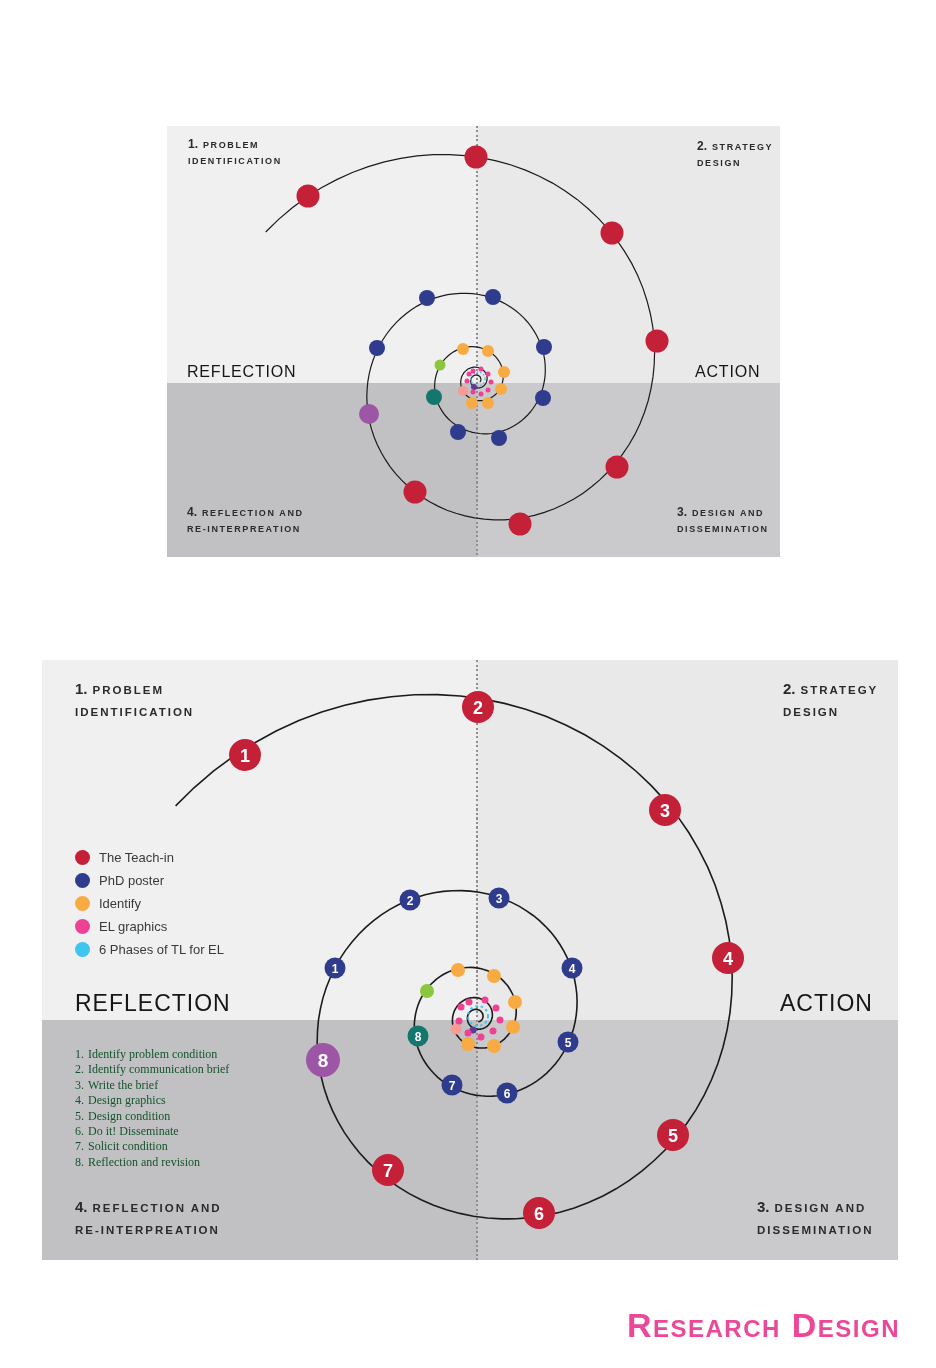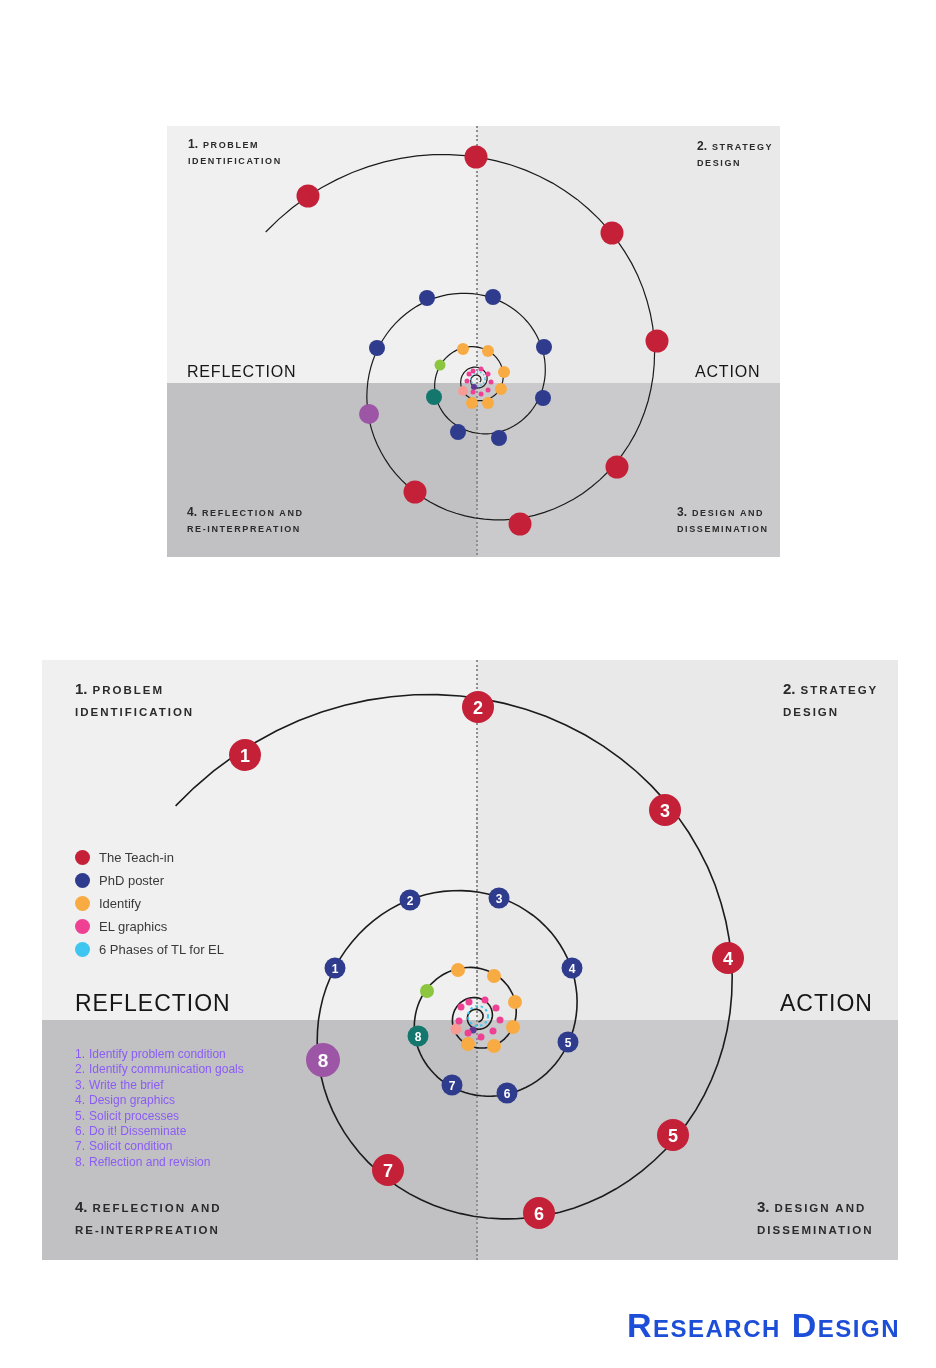--- a/index.html
+++ b/index.html
@@ -20,27 +20,27 @@
   .panel-large .qlabel{font-size:11.5px;letter-spacing:2px;line-height:22px;}
   .panel-large .qlabel .qnum{font-size:15px;}
   .panel-large .axis-label{font-size:23px;letter-spacing:1px;}
   
   .legend{position:absolute;display:flex;flex-direction:column;gap:8px;}
   .leg-row{display:flex;align-items:flex-start;height:15px;}
   .leg-dot{width:15px;height:15px;border-radius:50%;flex:0 0 15px;}
   .leg-label{margin-left:9px;font-size:13px;color:#3a3a3a;white-space:nowrap;}
   
   .steps{position:absolute;}
-  .step{font-size:12px;line-height:15.4px;color:#8b5cf6;white-space:nowrap;}
+  .step{font-size:12px;line-height:15.4px;color:#14532d;white-space:nowrap;font-family:Liberation Serif, serif;}
   .step .snum{margin-right:4px;}
   
   #overlay{position:absolute;left:0;top:0;pointer-events:none;}
   
   .title{position:absolute;right:36px;top:1306px;margin:0;font-size:34px;font-weight:700;
-         letter-spacing:1.5px;color:#1d4ed8;font-variant:small-caps;
+         letter-spacing:1.5px;color:#ec4899;font-variant:small-caps;
          font-family:"Liberation Sans", sans-serif;}
 </style>
 </head>
 <body>
 
 <div class="page">
 
   <section class="panel panel-small" style="left:167px;top:126px;width:613px;height:431px;">
     <div class="q q-tl" style="left: 0px; top: 0px; width: 310px; height: 257px; background: rgb(240, 240, 241);"></div>
     <div class="q q-tr" style="left: 310px; top: 0px; width: 303px; height: 257px; background: rgb(233, 233, 234);"></div>
@@ -111,24 +111,24 @@
           <span class="leg-dot" style="background: rgb(238, 65, 147);"></span>
           <span class="leg-label">EL graphics</span>
         </div>
         <div class="leg-row">
           <span class="leg-dot" style="background: rgb(62, 198, 240);"></span>
           <span class="leg-label">6 Phases of TL for EL</span>
         </div>
       </div>
     <div class="steps" style="left:33px;top:387px;" id="steps">
         <div class="step"><span class="snum">1.</span><span>Identify problem condition</span></div>
-        <div class="step"><span class="snum">2.</span><span>Identify communication goals</span></div>
+        <div class="step"><span class="snum">2.</span><span>Identify communication brief</span></div>
         <div class="step"><span class="snum">3.</span><span>Write the brief</span></div>
         <div class="step"><span class="snum">4.</span><span>Design graphics</span></div>
-        <div class="step"><span class="snum">5.</span><span>Solicit processes</span></div>
+        <div class="step"><span class="snum">5.</span><span>Design condition</span></div>
         <div class="step"><span class="snum">6.</span><span>Do it! Disseminate</span></div>
         <div class="step"><span class="snum">7.</span><span>Solicit condition</span></div>
         <div class="step"><span class="snum">8.</span><span>Reflection and revision</span></div>
       </div>
   </section>
 
   <svg id="overlay" width="936" height="1368" viewBox="0 0 936 1368">
       <path d="M265.7,232.0L278.6,219.4L292.3,207.7L306.6,197.2L321.4,187.8L336.7,179.6L352.3,172.5L368.3,166.6L384.4,161.8L400.7,158.3L417.0,155.9L433.2,154.7L449.3,154.6L465.2,155.6L480.9,157.7L496.2,160.8L511.1,165.0L525.5,170.1L539.3,176.2L552.6,183.1L565.2,190.9L577.1,199.4L588.2,208.7L598.6,218.6L608.2,229.1L616.9,240.1L624.7,251.6L631.7,263.4L637.7,275.6L642.9,288.1L647.0,300.7L650.3,313.5L652.7,326.3L654.1,339.1L654.6,351.9L654.2,364.5L653.0,376.9L650.9,389.1L648.1,401.0L644.4,412.5L640.0,423.7L634.9,434.4L629.1,444.5L622.6,454.2L615.6,463.3L608.1,471.8L600.0,479.6L591.6,486.8L582.7,493.4L573.5,499.2L564.0,504.3L554.3,508.7L544.4,512.4L534.4,515.3L524.3,517.5L514.2,519.0L504.2,519.8L494.2,519.8L484.3,519.2L474.6,517.9L465.1,515.9L455.9,513.3L447.0,510.2L438.4,506.4L430.1,502.1L422.3,497.3L414.9,492.0L408.0,486.2L401.6,480.1L395.6,473.6L390.2,466.8L385.4,459.7L381.1,452.3L377.3,444.7L374.1,437.0L371.5,429.2L369.5,421.3L368.1,413.3L367.2,405.4L366.8,397.4L367.1,389.6L367.8,381.9L369.1,374.3L370.9,367.0L373.2,359.8L375.9,352.9L379.1,346.3L382.7,340.0L386.7,334.0L391.0,328.3L395.7,323.1L400.7,318.2L406.0,313.7L411.4,309.7L417.1,306.1L423.0,302.9L429.0,300.2L435.2,297.9L441.4,296.1L447.6,294.7L453.9,293.8L460.2,293.3L466.4,293.3L472.5,293.7L478.5,294.5L484.4,295.7L490.1,297.3L495.6,299.3L501.0,301.6L506.1,304.3L510.9,307.3L515.5,310.6L519.8,314.1L523.8,317.9L527.5,322.0L530.8,326.2L533.8,330.6L536.5,335.2L538.8,339.9L540.8,344.6L542.4,349.5L543.7,354.4L544.6,359.3L545.1,364.3L545.3,369.2L545.2,374.0L544.7,378.8L543.9,383.5L542.8,388.1L541.4,392.5L539.7,396.8L537.7,400.9L535.5,404.8L533.0,408.5L530.3,412.0L527.4,415.3L524.3,418.3L521.1,421.1L517.7,423.6L514.1,425.8L510.5,427.8L506.7,429.5L502.9,430.9L499.1,432.0L495.2,432.9L491.3,433.5L487.4,433.8L483.6,433.8L479.8,433.5L476.1,433.0L472.4,432.3L468.9,431.3L465.4,430.1L462.1,428.6L459.0,427.0L456.0,425.1L453.1,423.1L450.5,420.9L448.0,418.5L445.7,416.0L443.6,413.4L441.8,410.6L440.1,407.8L438.7,404.9L437.4,401.9L436.4,398.9L435.7,395.9L435.1,392.8L434.8,389.8L434.6,386.7L434.7,383.7L435.0,380.7L435.5,377.8L436.2,375.0L437.1,372.2L438.1,369.6L439.3,367.0L440.7,364.6L442.3,362.3L443.9,360.1L445.7,358.1L447.7,356.2L449.7,354.5L451.8,353.0L454.0,351.6L456.2,350.4L458.6,349.3L460.9,348.4L463.3,347.7L465.7,347.2L468.1,346.8L470.5,346.7L472.9,346.7L475.3,346.8L477.6,347.1L479.8,347.6L482.0,348.2L484.2,349.0L486.2,349.9L488.2,350.9L490.0,352.0L491.8,353.3L493.5,354.7L495.0,356.1L496.4,357.7L497.7,359.3L498.9,361.0L499.9,362.8L500.8,364.6L501.5,366.4L502.2,368.3L502.6,370.2L503.0,372.1L503.2,374.0L503.3,375.8L503.2,377.7L503.0,379.5L502.7,381.3L502.3,383.1L501.8,384.8L501.1,386.5L500.4,388.0L499.5,389.5L498.5,391.0L497.5,392.3L496.4,393.6L495.2,394.7L493.9,395.8L492.6,396.8L491.3,397.6L489.9,398.4L488.4,399.0L487.0,399.6L485.5,400.0L484.0,400.3L482.5,400.6L481.0,400.7L479.5,400.7L478.1,400.6L476.6,400.4L475.2,400.1L473.9,399.7L472.6,399.3L471.3,398.7L470.1,398.1L468.9,397.3L467.8,396.6L466.8,395.7L465.8,394.8L465.0,393.8L464.2,392.8L463.4,391.8L462.8,390.7L462.3,389.6L461.8,388.4L461.4,387.3L461.1,386.1L460.9,384.9L460.8,383.8L460.7,382.6L460.7,381.4L460.9,380.3L461.0,379.2L461.3,378.1L461.6,377.0L462.0,376.0L462.5,375.0L463.1,374.1L463.6,373.2L464.3,372.4L465.0,371.6L465.7,370.9L466.5,370.2L467.3,369.6L468.1,369.1L469.0,368.6L469.9,368.2L470.8,367.9L471.7,367.6L472.7,367.4L473.6,367.2L474.5,367.2L475.4,367.2L476.3,367.2L477.2,367.4L478.1,367.5L478.9,367.8L479.8,368.1L480.5,368.4L481.3,368.8L482.0,369.2L482.7,369.7L483.3,370.3L483.9,370.8L484.5,371.4L485.0,372.0L485.4,372.7L485.8,373.4L486.1,374.1L486.4,374.8L486.7,375.5L486.9,376.2L487.0,376.9L487.1,377.7L487.1,378.4L487.1,379.1L487.0,379.8L486.9,380.5L486.7,381.2L486.5,381.9L486.3,382.5L486.0,383.1L485.7,383.7L485.3,384.2L484.9,384.7L484.5,385.2L484.0,385.7L483.5,386.1L483.0,386.4L482.5,386.8L482.0,387.1L481.4,387.3L480.8,387.5L480.3,387.7L479.7,387.8L479.1,387.9L478.5,388.0L478.0,388.0L477.4,387.9L476.9,387.8L476.3,387.7L475.8,387.6L475.3,387.4L474.8,387.2L474.3,386.9L473.9,386.7L473.5,386.4L473.1,386.0L472.7,385.7L472.4,385.3L472.1,384.9L471.8,384.5L471.5,384.1L471.3,383.7L471.1,383.2L471.0,382.8L470.9,382.3L470.8,381.9L470.8,381.4L470.7,381.0L470.7,380.5L470.8,380.1L470.9,379.7L471.0,379.3L471.1,378.9L471.2,378.5L471.4,378.1L471.6,377.7L471.9,377.4L472.1,377.1L472.4,376.8L472.7,376.5L473.0,376.2L473.3,376.0L473.6,375.8L473.9,375.6L474.3,375.5L474.6,375.3L475.0,375.2L475.3,375.1L475.7,375.1L476.0,375.1L476.4,375.1L476.7,375.1L477.1,375.1L477.4,375.2L477.7,375.3L478.1,375.4L478.4,375.5L478.7,375.7L478.9,375.9L479.2,376.0L479.4,376.3L479.7,376.5L479.9,376.7L480.1,376.9L480.2,377.2L480.4,377.4L480.5,377.7L480.6,378.0L480.7,378.3L480.8,378.5L480.8,378.8L480.9,379.1L480.9,379.4L480.9,379.7L480.9,379.9L480.8,380.2L480.7,380.5L480.7,380.7L480.6,381.0L480.5,381.2L480.3,381.4L480.2,381.6L480.0,381.8L479.9,382.0" fill="none" stroke="#1b1b1b" stroke-width="1.2"></path>
       <circle cx="478" cy="379" r="7" fill="none" stroke="#3ec6f0" stroke-width="1.4" stroke-dasharray="1.5,2"></circle>
       <path d="M175.6,805.9L194.0,787.8L213.4,771.2L233.7,756.1L254.8,742.7L276.6,730.8L298.9,720.6L321.7,712.1L344.7,705.3L367.9,700.1L391.2,696.7L414.4,694.8L437.4,694.6L460.2,696.0L482.6,698.9L504.4,703.4L525.7,709.3L546.4,716.5L566.2,725.2L585.2,735.0L603.3,746.1L620.4,758.3L636.4,771.5L651.3,785.6L665.1,800.6L677.6,816.4L688.9,832.8L698.9,849.8L707.7,867.2L715.1,885.0L721.1,903.2L725.9,921.5L729.3,939.9L731.4,958.3L732.2,976.6L731.7,994.7L730.0,1012.6L727.1,1030.1L723.0,1047.2L717.8,1063.8L711.5,1079.8L704.2,1095.2L695.9,1109.9L686.6,1123.8L676.6,1136.9L665.8,1149.2L654.2,1160.5L642.1,1170.9L629.3,1180.4L616.1,1188.8L602.5,1196.2L588.5,1202.6L574.3,1207.9L559.9,1212.2L545.3,1215.4L530.8,1217.6L516.2,1218.8L501.8,1218.9L487.5,1218.0L473.5,1216.2L459.8,1213.4L446.5,1209.7L433.6,1205.2L421.1,1199.8L409.2,1193.6L397.9,1186.6L387.2,1179.0L377.2,1170.7L367.8,1161.9L359.2,1152.5L351.4,1142.6L344.3,1132.4L338.0,1121.7L332.6,1110.8L327.9,1099.6L324.1,1088.3L321.2,1076.8L319.0,1065.3L317.7,1053.8L317.2,1042.3L317.5,1031.0L318.5,1019.8L320.4,1008.8L322.9,998.1L326.2,987.7L330.2,977.7L334.8,968.0L339.9,958.8L345.7,950.1L352.0,941.9L358.8,934.2L366.0,927.1L373.6,920.6L381.6,914.7L389.9,909.4L398.4,904.8L407.2,900.8L416.1,897.4L425.1,894.8L434.2,892.7L443.3,891.4L452.4,890.7L461.5,890.6L470.4,891.1L479.2,892.3L487.8,894.0L496.1,896.3L504.2,899.2L512.0,902.6L519.4,906.4L526.5,910.8L533.2,915.5L539.5,920.7L545.4,926.3L550.8,932.1L555.7,938.3L560.1,944.8L564.0,951.4L567.5,958.3L570.4,965.3L572.7,972.4L574.6,979.5L575.9,986.8L576.8,994.0L577.1,1001.1L576.9,1008.3L576.2,1015.3L575.1,1022.1L573.5,1028.8L571.4,1035.4L569.0,1041.6L566.1,1047.7L562.8,1053.4L559.2,1058.9L555.3,1064.0L551.0,1068.8L546.5,1073.3L541.7,1077.4L536.7,1081.1L531.6,1084.4L526.2,1087.3L520.7,1089.8L515.1,1091.9L509.5,1093.5L503.8,1094.8L498.1,1095.7L492.4,1096.1L486.7,1096.2L481.1,1095.8L475.6,1095.1L470.3,1094.0L465.0,1092.6L460.0,1090.8L455.1,1088.7L450.4,1086.2L446.0,1083.5L441.8,1080.5L437.8,1077.3L434.2,1073.8L430.8,1070.1L427.7,1066.3L425.0,1062.2L422.5,1058.1L420.4,1053.8L418.5,1049.4L417.0,1045.0L415.9,1040.5L415.0,1035.9L414.5,1031.4L414.3,1026.9L414.4,1022.5L414.9,1018.1L415.6,1013.8L416.6,1009.6L417.9,1005.5L419.4,1001.6L421.2,997.8L423.3,994.2L425.5,990.8L428.0,987.5L430.6,984.5L433.5,981.8L436.5,979.2L439.6,976.9L442.8,974.8L446.2,973.0L449.6,971.4L453.1,970.1L456.7,969.1L460.2,968.3L463.8,967.7L467.4,967.5L470.9,967.4L474.4,967.6L477.9,968.1L481.2,968.8L484.5,969.7L487.7,970.8L490.7,972.1L493.6,973.6L496.4,975.3L499.1,977.2L501.5,979.2L503.8,981.4L505.9,983.7L507.9,986.1L509.6,988.7L511.1,991.3L512.5,994.0L513.6,996.7L514.5,999.5L515.3,1002.3L515.8,1005.1L516.1,1008.0L516.2,1010.8L516.2,1013.6L515.9,1016.3L515.5,1019.0L514.8,1021.6L514.0,1024.2L513.1,1026.7L511.9,1029.0L510.7,1031.3L509.2,1033.4L507.7,1035.4L506.0,1037.3L504.3,1039.1L502.4,1040.7L500.4,1042.1L498.4,1043.4L496.3,1044.6L494.1,1045.5L492.0,1046.4L489.7,1047.0L487.5,1047.5L485.3,1047.9L483.0,1048.0L480.8,1048.0L478.6,1047.9L476.5,1047.6L474.4,1047.2L472.3,1046.6L470.3,1045.9L468.4,1045.1L466.6,1044.2L464.8,1043.1L463.2,1041.9L461.6,1040.6L460.2,1039.3L458.9,1037.8L457.7,1036.3L456.6,1034.7L455.6,1033.1L454.8,1031.4L454.1,1029.7L453.5,1028.0L453.0,1026.2L452.7,1024.4L452.5,1022.7L452.4,1020.9L452.5,1019.1L452.6,1017.4L452.9,1015.7L453.3,1014.1L453.8,1012.5L454.4,1010.9L455.1,1009.5L455.9,1008.1L456.8,1006.7L457.8,1005.4L458.8,1004.3L459.9,1003.2L461.1,1002.2L462.3,1001.3L463.6,1000.5L464.9,999.7L466.3,999.1L467.6,998.6L469.0,998.2L470.4,997.9L471.8,997.7L473.2,997.6L474.6,997.6L476.0,997.6L477.3,997.8L478.7,998.1L479.9,998.4L481.2,998.9L482.4,999.4L483.5,1000.0L484.6,1000.7L485.6,1001.4L486.6,1002.2L487.5,1003.0L488.3,1004.0L489.1,1004.9L489.8,1005.9L490.4,1006.9L490.9,1008.0L491.4,1009.0L491.7,1010.1L492.0,1011.2L492.2,1012.3L492.3,1013.5L492.4,1014.6L492.4,1015.7L492.3,1016.7L492.1,1017.8L491.8,1018.8L491.5,1019.8L491.1,1020.8L490.7,1021.7L490.2,1022.6L489.6,1023.4L489.0,1024.2L488.4,1025.0L487.7,1025.7L487.0,1026.3L486.2,1026.9L485.4,1027.4L484.6,1027.8L483.7,1028.2L482.9,1028.5L482.0,1028.8L481.1,1029.0L480.2,1029.1L479.4,1029.2L478.5,1029.2L477.6,1029.1L476.8,1029.0L476.0,1028.8L475.2,1028.6L474.4,1028.3L473.6,1028.0L472.9,1027.6L472.2,1027.2L471.6,1026.8L471.0,1026.3L470.4,1025.7L469.9,1025.2L469.4,1024.6L469.0,1024.0L468.6,1023.3L468.3,1022.7L468.0,1022.0L467.8,1021.3L467.6,1020.6L467.5,1019.9L467.4,1019.2L467.4,1018.5L467.4,1017.8L467.4,1017.2L467.6,1016.5L467.7,1015.9L467.9,1015.2L468.1,1014.6L468.4,1014.0L468.7,1013.5L469.1,1013.0L469.5,1012.5L469.9,1012.0L470.3,1011.6L470.8,1011.2L471.2,1010.8L471.7,1010.5L472.3,1010.2L472.8,1010.0L473.3,1009.8L473.9,1009.6L474.4,1009.5L475.0,1009.4L475.5,1009.4L476.1,1009.4L476.6,1009.4L477.1,1009.5L477.6,1009.6L478.2,1009.7L478.6,1009.9L479.1,1010.1L479.6,1010.3L480.0,1010.6L480.4,1010.9L480.8,1011.2L481.1,1011.5L481.4,1011.9L481.7,1012.3L482.0,1012.6L482.2,1013.0L482.5,1013.5L482.6,1013.9L482.8,1014.3L482.9,1014.7L483.0,1015.2L483.0,1015.6L483.0,1016.0L483.0,1016.5L483.0,1016.9L482.9,1017.3L482.8,1017.7L482.7,1018.1L482.5,1018.5L482.4,1018.8L482.2,1019.2L482.0,1019.5L481.7,1019.8L481.5,1020.1L481.2,1020.4L480.9,1020.6L480.6,1020.9L480.3,1021.1L480.0,1021.2L479.6,1021.4L479.3,1021.5L479.0,1021.6L478.6,1021.7L478.3,1021.7" fill="none" stroke="#1b1b1b" stroke-width="1.6"></path>

